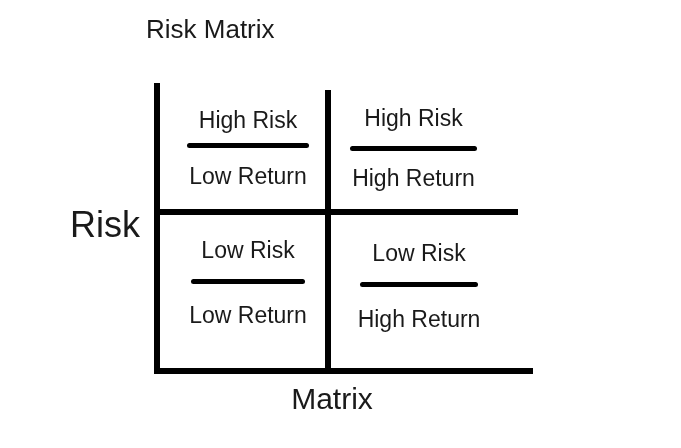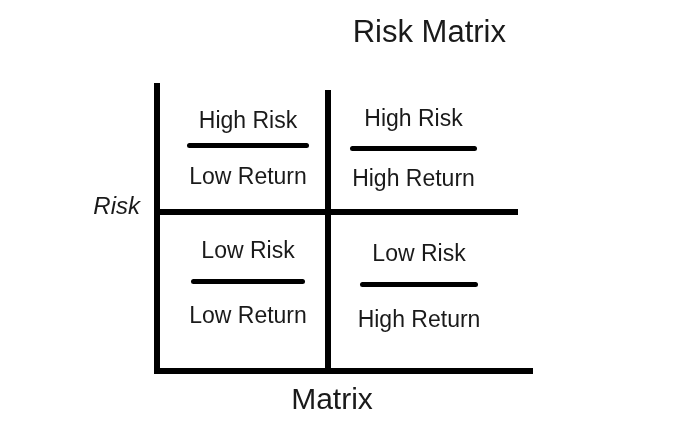--- a/index.html
+++ b/index.html
@@ -11,40 +11,39 @@
     background: #ffffff;
     font-family: "Liberation Sans", sans-serif;
     color: #1a1a1a;
     overflow: hidden;
   }
   .title {
     position: absolute;
     left: 146px;
     top: 14px;
     width: 360px;
-    text-align: right;
-    font-size: 31px;
+    text-align: left;
+    font-size: 26px;
     font-weight: 400;
     letter-spacing: 0px;
     white-space: nowrap;
   }
   .line { position: absolute; background: #000000; }
   .axis-y { left: 154px; top: 83px;  width: 6px;  height: 291px; }
   .axis-x { left: 154px; top: 368px; width: 379px; height: 6px;  }
   .mid-v  { left: 325px; top: 90px;  width: 6px;  height: 284px; }
   .mid-h  { left: 154px; top: 209px; width: 364px; height: 6px;  }
   .ylabel {
     position: absolute;
     left: 55px;
-    top: 192px;
+    top: 204px;
     width: 85px;
     text-align: right;
-    font-size: 24px;
+    font-size: 36px;
     white-space: nowrap;
-    font-style: italic;
   }
   .xlabel {
     position: absolute;
     left: 232px;
     top: 382px;
     width: 200px;
     text-align: center;
     font-size: 30px;
     white-space: nowrap;
   }

